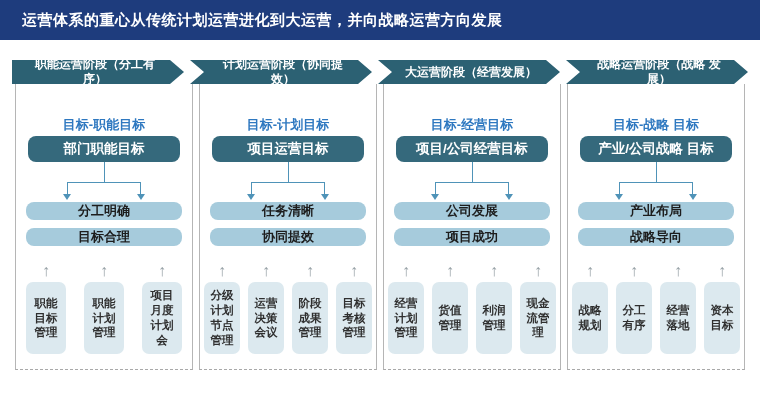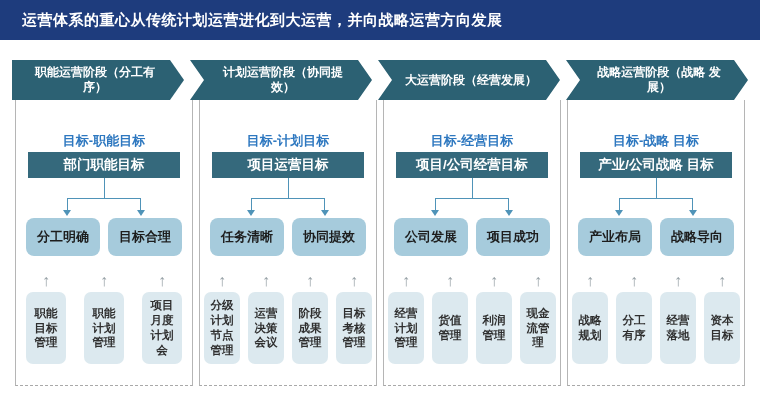--- a/index.html
+++ b/index.html
@@ -8,45 +8,45 @@
     --uparrow:#98a2a7;
   }
   *{box-sizing:border-box;margin:0;padding:0;}
   body{margin:0;background:#fff;}
   .slide{width:760px;height:412px;position:relative;overflow:hidden;background:#fff;
          font-family:"Liberation Sans","DejaVu Sans",sans-serif;}
   
   .titlebar{height:40px;background:var(--navy);display:flex;align-items:center;padding:0 22px;}
   .titlebar .t{color:#fff;font-size:15px;font-weight:bold;letter-spacing:.5px;}
   
-  .arrows{display:flex;gap:6px;padding:0 12px;margin-top:20px;height:40px;}
+  .arrows{display:flex;gap:6px;padding:0 12px;margin-top:20px;height:24px;}
   .arrow{flex:1;background:var(--teal);color:#fff;font-size:12px;font-weight:bold;
          display:flex;align-items:center;justify-content:center;text-align:center;
          line-height:1.25;padding:2px 18px 2px 22px;
          clip-path:polygon(0 0,calc(100% - 14px) 0,100% 50%,calc(100% - 14px) 100%,0 100%,14px 50%);}
   .arrow.first{padding-left:12px;
          clip-path:polygon(0 0,calc(100% - 14px) 0,100% 50%,calc(100% - 14px) 100%,0 100%);}
   
   .panels{display:flex;gap:6px;padding:0 15px;margin-top:0;}
   .panel{flex:1;height:286px;border-left:1px solid var(--border);border-right:1px solid var(--border);
          border-bottom:1px dashed #a9a9a9;padding-top:32px;position:relative;}
   .goal-label{text-align:center;color:var(--blue-label);font-size:13px;font-weight:bold;height:18px;}
-  .main-box{margin:2px 12px 0;height:26px;background:var(--teal-box);border-radius:0;
+  .main-box{margin:2px 12px 0;height:26px;background:var(--teal-box);border-radius:8px;
             color:#fff;font-size:13.5px;font-weight:bold;display:flex;align-items:center;justify-content:center;}
   
   .connector{position:relative;height:40px;margin:0 10px;}
   .stem{position:absolute;left:50%;top:0;width:1px;height:20px;background:var(--line);}
   .hbar{position:absolute;left:26%;right:26%;top:20px;height:1px;background:var(--line);}
   .drop{position:absolute;top:20px;width:1px;height:13px;background:var(--line);}
   .drop-l{left:26%;} .drop-r{right:26%;}
   .ah{position:absolute;top:32px;width:0;height:0;border-left:4px solid transparent;
       border-right:4px solid transparent;border-top:6px solid var(--line);}
   .ah-l{left:26%;margin-left:-3.5px;} .ah-r{right:26%;margin-right:-3.5px;}
   
-  .children{display:flex;gap:8px;margin:0 10px;}
+  .children{display:flex;gap:8px;margin:0 10px;flex-direction:column;}
   .child-box{flex:1;height:38px;background:var(--light-box);border-radius:8px;color:#1d1d1d;
              font-size:13px;font-weight:bold;display:flex;align-items:center;justify-content:center;}
   
   .tools{display:flex;justify-content:center;gap:8px;margin-top:16px;}
   .tools.three{gap:18px;}
   .tool{display:flex;flex-direction:column;align-items:center;}
   .up{color:var(--uparrow);font-size:16px;line-height:18px;height:20px;}
   .tool-box{width:36px;min-height:72px;background:var(--pale-box);border-radius:7px;
             display:flex;align-items:center;justify-content:center;text-align:center;
             font-size:11.5px;font-weight:bold;color:#2f2f2f;line-height:1.3;padding:6px 4px;}

